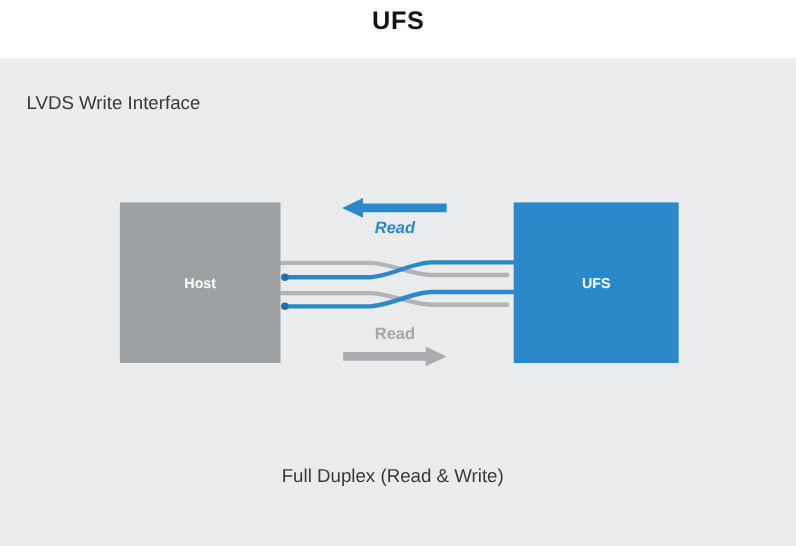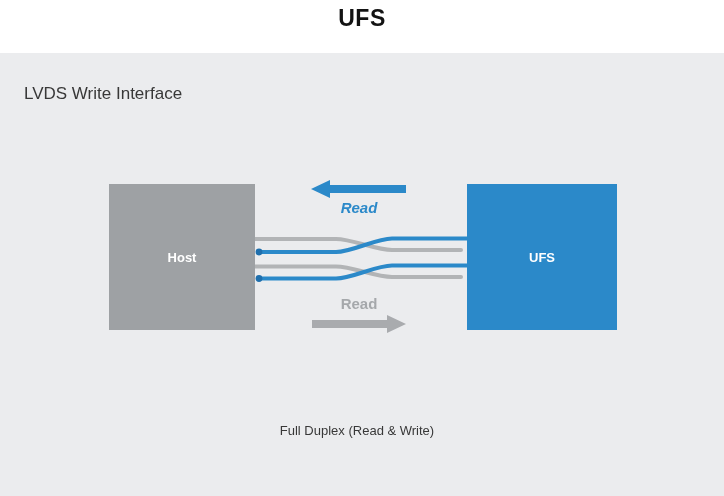--- a/index.html
+++ b/index.html
@@ -37,21 +37,21 @@
   .read-label{
     left:312px;top:199px;width:94px;text-align:center;
     font-size:15px;font-weight:700;color:var(--blue);font-style:italic;
   }
   .write-label{
     left:312px;top:295px;width:94px;text-align:center;
     font-size:15px;font-weight:700;color:var(--write-text-gray);
   }
   .caption{
     left:0;top:423px;width:714px;text-align:center;
-    font-size:13px;font-weight:500;color:var(--text-dark);
+    font-size:17px;font-weight:500;color:var(--text-dark);
   }
 </style>
 </head>
 <body>
 
 <div class="abs page-title">UFS</div>
 
 <div class="abs panel"></div>
 
 <div class="abs subtitle">LVDS Write Interface</div>

